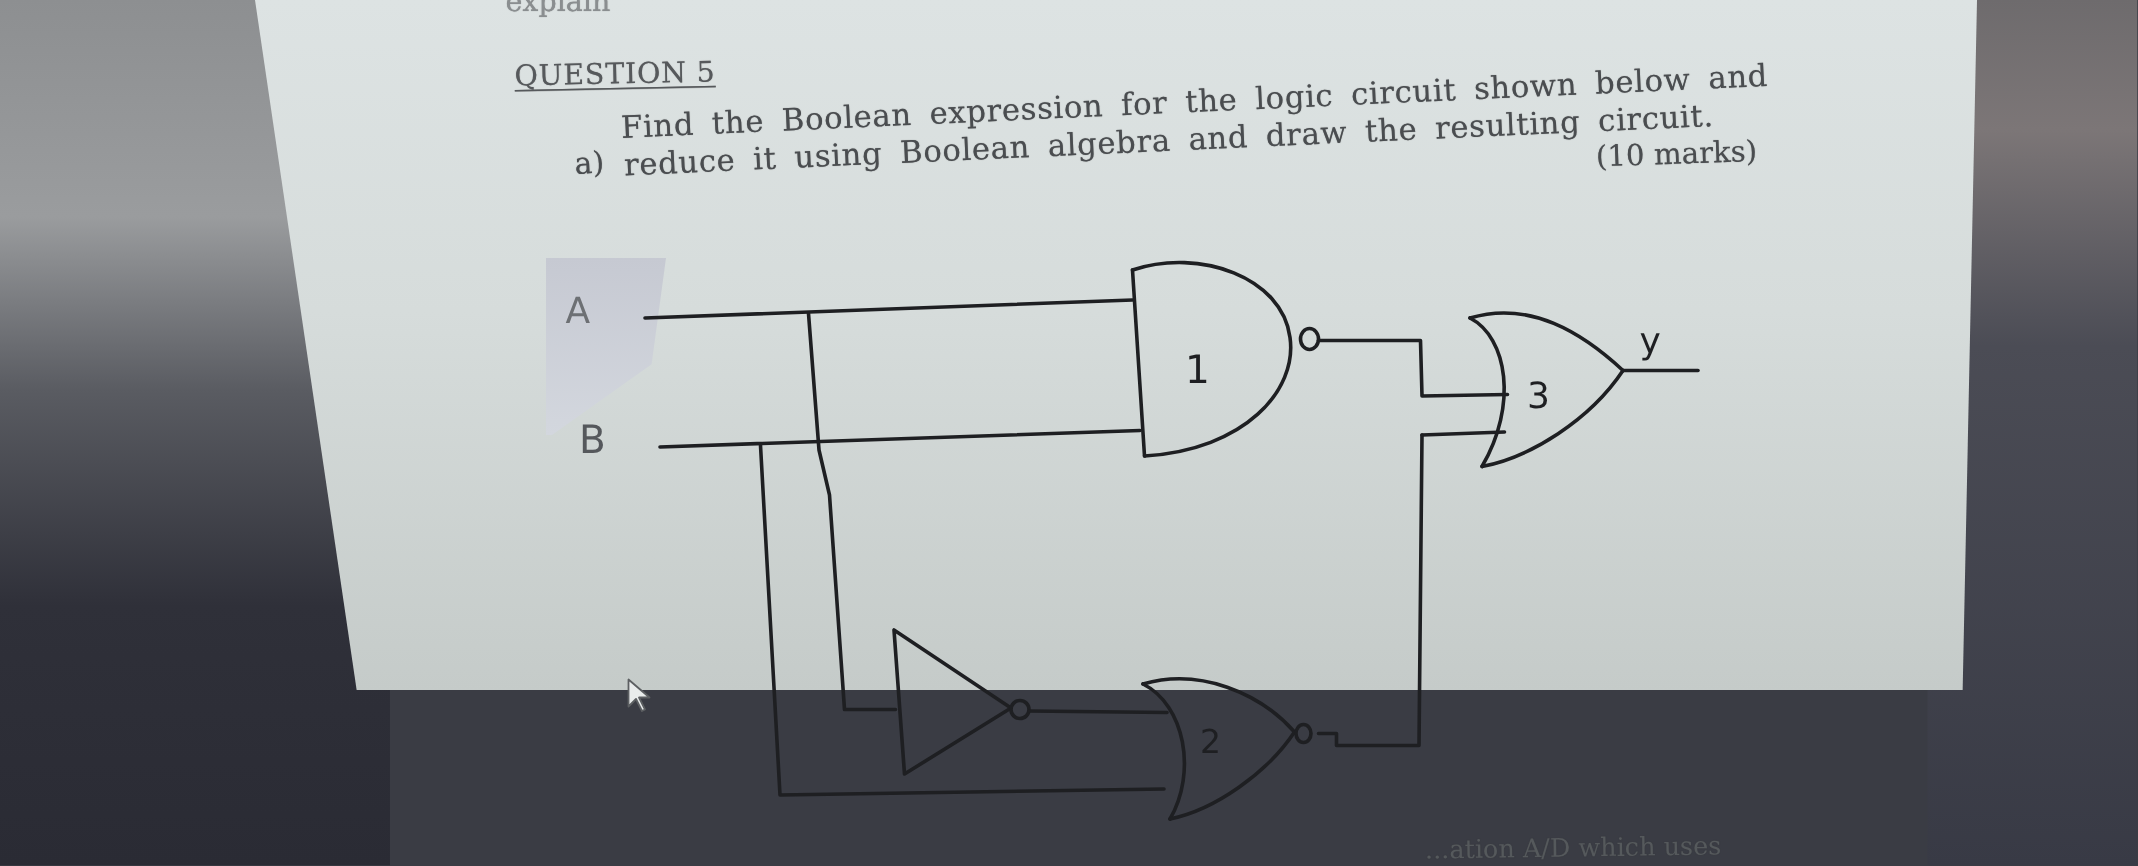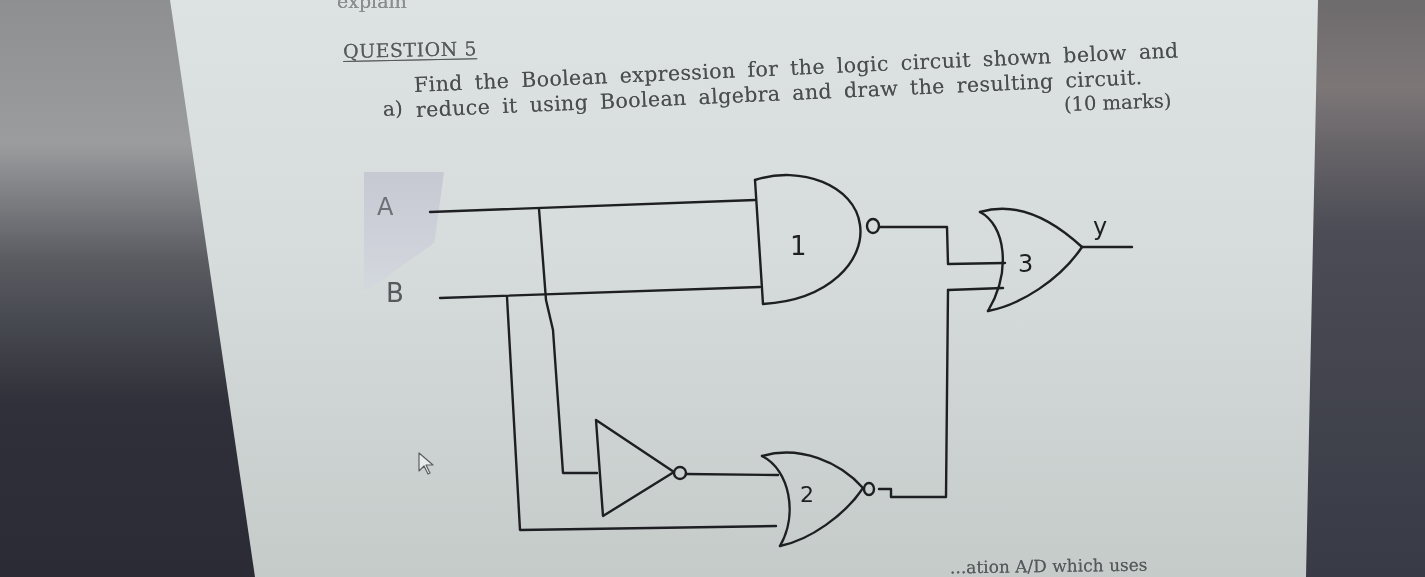--- a/index.html
+++ b/index.html
@@ -10,21 +10,21 @@
     }
     .bezel-left {
       position:absolute; left:0; top:0; width:260px; height:577px;
       background: linear-gradient(180deg,#8d8f91 0%, #9a9c9e 25%, #5a5c62 45%, #2f3039 70%, #2a2b34 100%);
     }
     .bezel-right {
       position:absolute; right:0; top:0; width:140px; height:577px;
       background: linear-gradient(180deg,#6e6b6d 0%, #7c7677 15%, #4b4c55 40%, #383a45 100%);
     }
     .screen {
-      position:absolute; left:0; top:0; width:1425px; height:577px;
+      position:absolute; left:0; top:0; width:1425px; height:460px;
       clip-path: polygon(170px 0, 1318px 0, 1306px 577px, 255px 577px);
       background: linear-gradient(180deg,#dde3e3 0%, #d6dcdb 45%, #c5cbc9 100%);
       text-align: center;
     }
     .text {
       position:absolute; color:#4a4d50; white-space:nowrap;
       text-shadow: 0 0 0.6px rgba(60,60,60,0.6);
     }
     .top-cut { left:337px; top:-10px; font-size:19px; color:#8a8e90; }
     .question-title {

